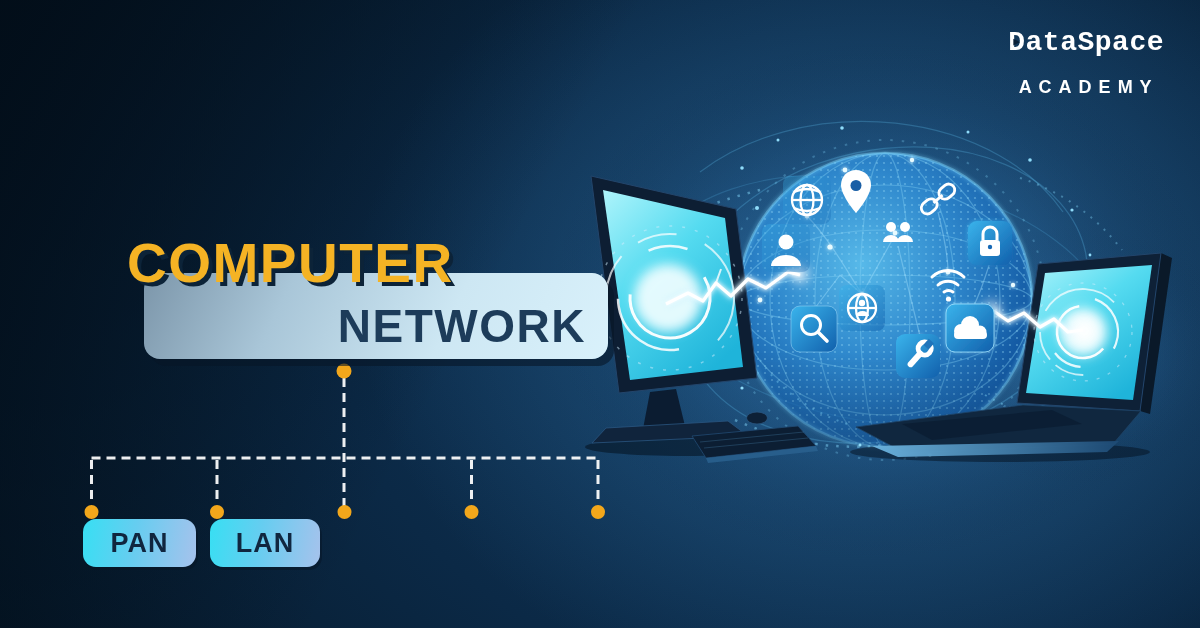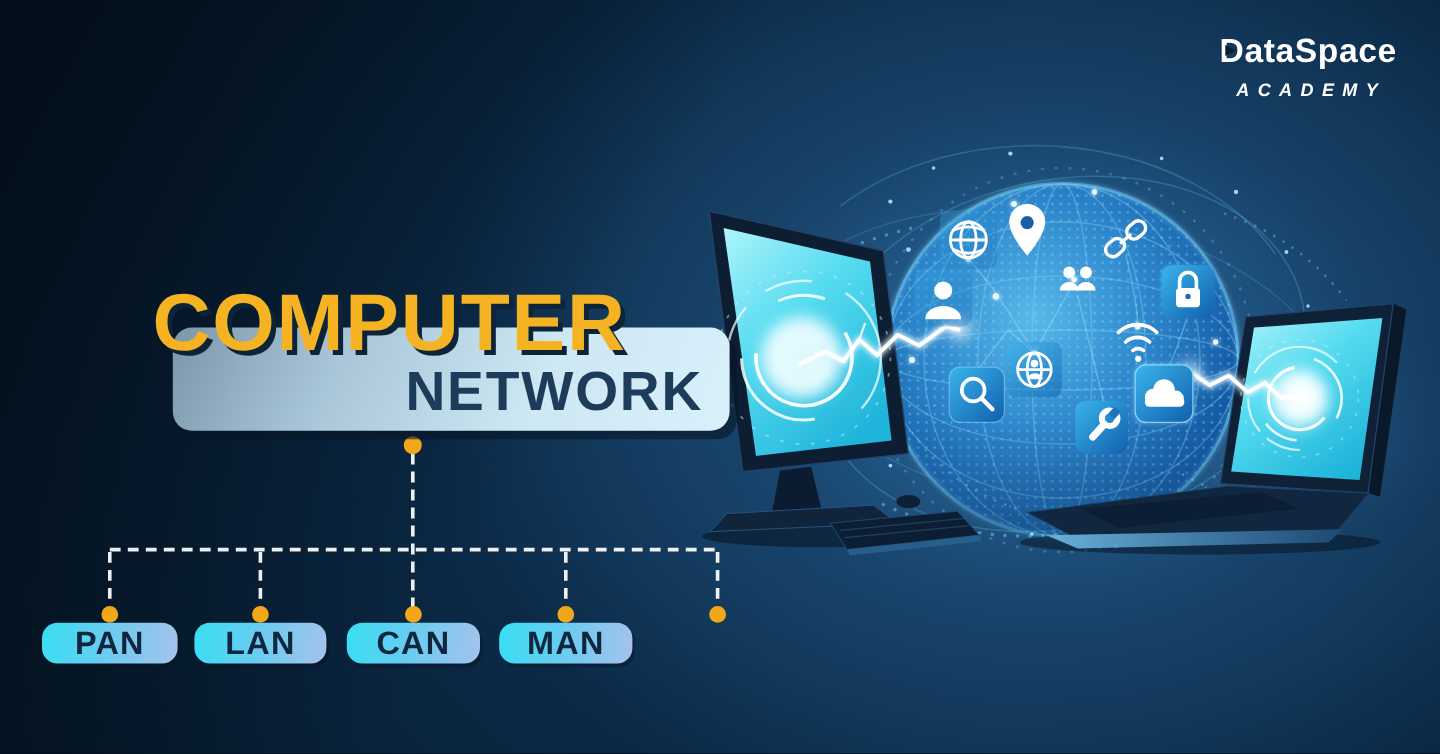--- a/index.html
+++ b/index.html
@@ -12,45 +12,45 @@
       radial-gradient(950px 680px at 70% 55%, #133b60 0%, #0b2946 52%, #051727 100%);
   }
   #art{position:absolute;left:0;top:0;}
   .kicker{
     position:absolute;left:132px;top:190px;
     font-size:35px;font-weight:700;letter-spacing:1px;color:#f3f6f8;
     text-shadow:2px 3px 3px rgba(2,12,22,.55);white-space:nowrap;z-index:4;
   }
   .highlight{
     position:absolute;left:127px;top:231px;
-    font-size:67px;font-weight:800;letter-spacing:1.5px;color:#f5b324;
+    font-size:55px;font-weight:800;letter-spacing:1.5px;color:#f5b324;
     text-shadow:4px 4px 0 #0c2338;white-space:nowrap;z-index:4;
   }
   .net-box{
     position:absolute;left:144px;top:273px;width:464px;height:86px;
     border-radius:16px;z-index:2;
     background:linear-gradient(115deg,#7c96aa 0%,#a9c6d8 30%,#cde7f3 65%,#d9f1fb 100%);
     box-shadow:6px 7px 0 rgba(6,21,38,.6);
   }
   .net-text{
     position:absolute;right:22px;bottom:6px;
     font-size:46px;font-weight:800;letter-spacing:1.5px;color:#1d3c5a;white-space:nowrap;
   }
   .nb{
-    position:absolute;top:519px;height:34px;border-radius:13px;z-index:3;
+    position:absolute;top:519px;height:48px;border-radius:13px;z-index:3;
     background:linear-gradient(100deg,#37dff3 0%,#66cdf0 45%,#a6c2ec 100%);
     box-shadow:2px 3px 0 rgba(6,20,36,.45);
-    display:flex;align-items:center;justify-content:center;
+    display:flex;align-items:center;justify-content:center;margin-left:48px;
   }
   .nb span{font-size:27px;font-weight:800;letter-spacing:1px;color:#10263f;}
   .logo{position:absolute;right:36px;top:28px;text-align:center;z-index:4;}
-  .logo-primary{position:relative;font-size:28px;font-weight:800;color:#ffffff;letter-spacing:.5px;line-height:1.05;}
+  .logo-primary{position:relative;font-size:28px;font-weight:800;color:#ffffff;letter-spacing:.5px;line-height:1.05;font-family:Liberation Mono, monospace;}
   .play-glyph{position:absolute;left:5px;top:9px;width:0;height:0;}
   .play-glyph::before{content:"\25B6";position:absolute;left:0;top:0;font-size:11px;color:#0a2036;}
-  .logo-secondary{font-size:15px;font-weight:600;letter-spacing:7px;color:#ffffff;margin-top:10px;padding-left:5px;font-style:italic;}
+  .logo-secondary{font-size:18px;font-weight:600;letter-spacing:7px;color:#ffffff;margin-top:20px;padding-left:5px;}
 </style>
 </head>
 <body>
 
 <div id="canvas">
 
 <svg id="art" width="1200" height="628" viewBox="0 0 1200 628">
   <defs>
     <radialGradient id="globeGrad" cx="0.42" cy="0.38" r="0.8">
       <stop offset="0" stop-color="#57b9e9"></stop>
@@ -335,26 +335,20 @@
 <div class="net-box">
   <span class="net-text">NETWORK</span>
 </div>
 
 <div class="nb" style="left:35px;width:113px">
   <span>PAN</span>
 </div>
 <div class="nb" style="left:162px;width:110px">
   <span>LAN</span>
 </div>
-<div class="nb" style="left:289px;width:111px">
-  <span>CAN</span>
-</div>
-<div class="nb" style="left:416px;width:111px">
-  <span>MAN</span>
-</div>
 
 <div class="logo">
   <div class="logo-primary">
     <span class="play-glyph"></span>
     <span>DataSpace</span>
   </div>
   <div class="logo-secondary">ACADEMY</div>
 </div>
 
 </div>

